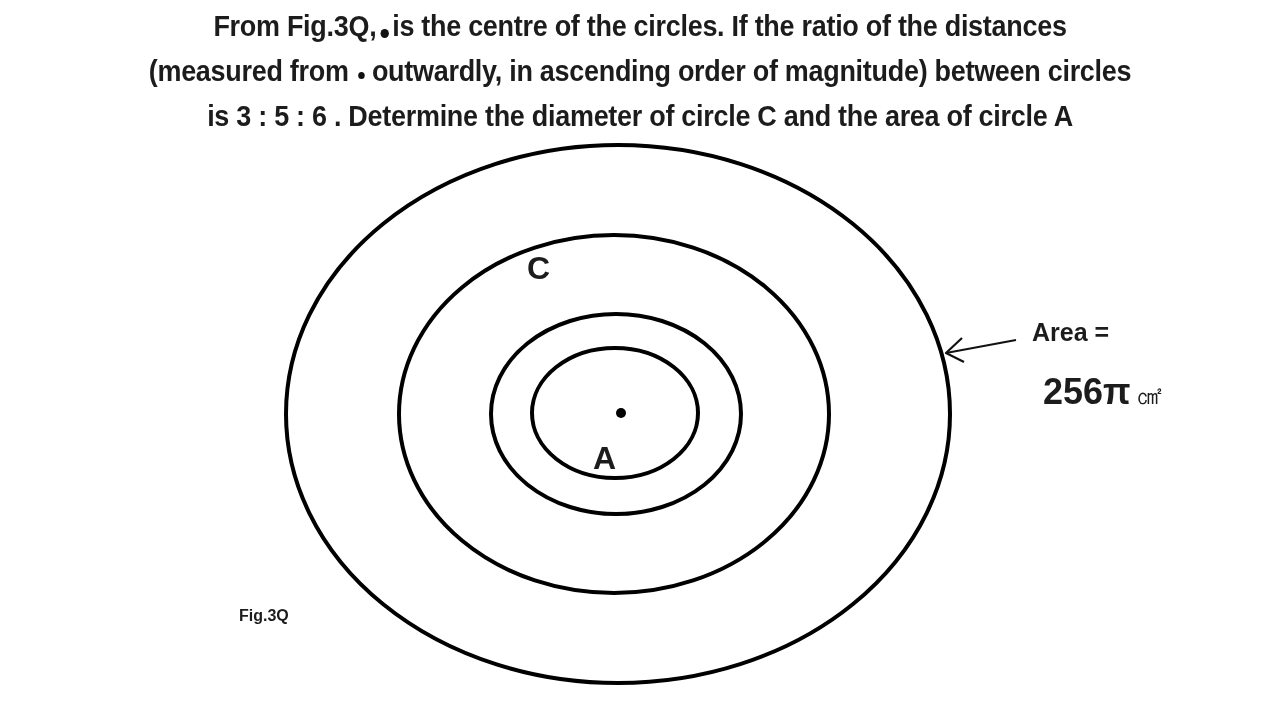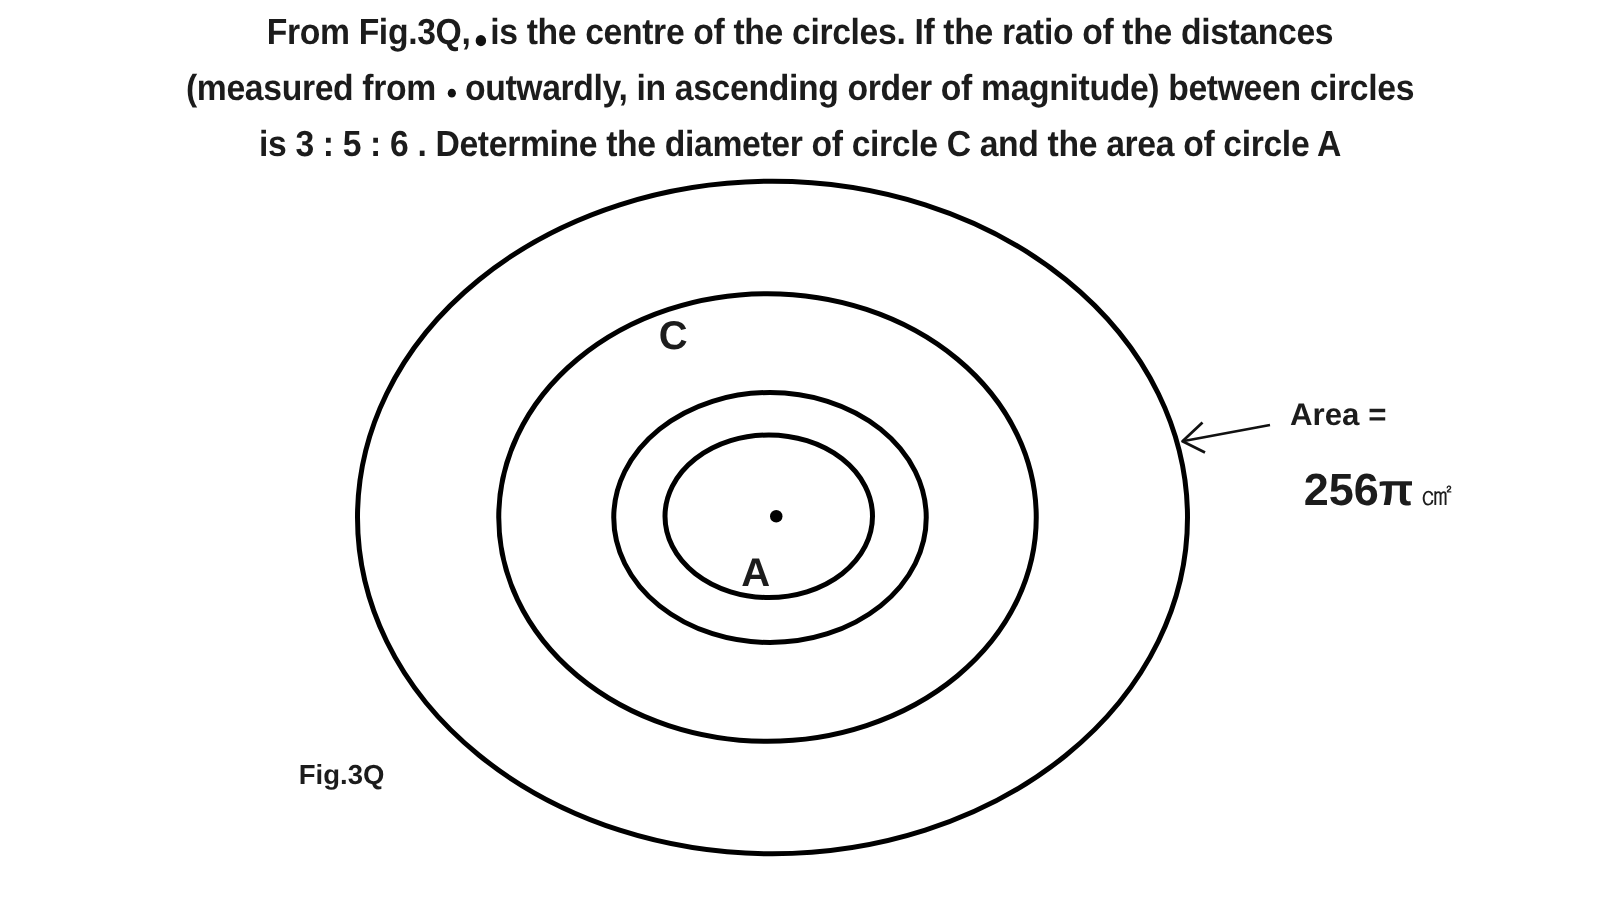--- a/index.html
+++ b/index.html
@@ -84,21 +84,21 @@
       font-size: 32px;
       color: #1c1c1c;
     }
     .label-c { left: 527px; top: 250px; }
     .label-a { left: 593px; top: 440px; }
     .fig-caption {
       position: absolute;
       left: 239px;
       top: 607px;
       font-weight: bold;
-      font-size: 22px;
+      font-size: 16px;
       color: #1c1c1c;
     }
   </style>
 </head>
 <body>
 
 <div class="question">
   <span class="line">
     <span>From Fig.3Q,</span><span class="inline-dot"></span><span>is the centre of the circles. If the ratio of the distances</span>
   </span>

